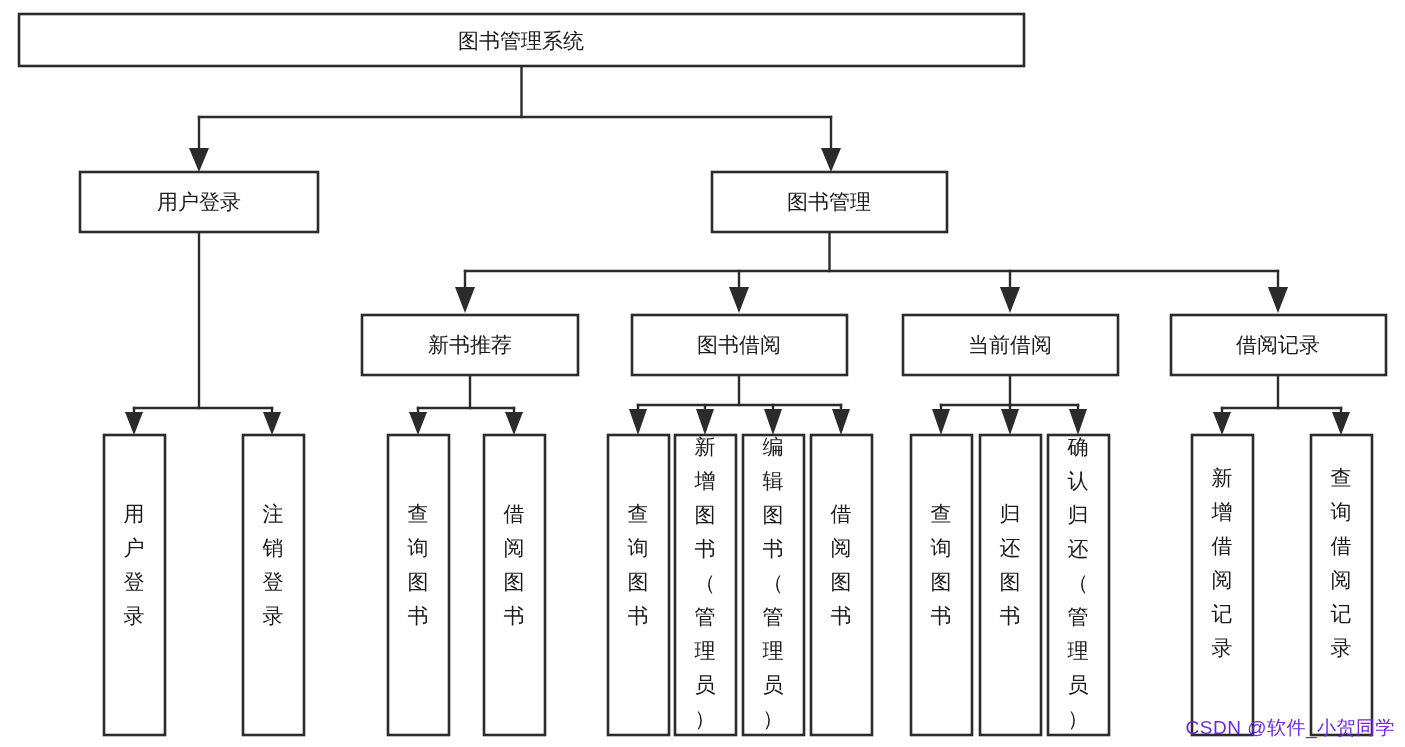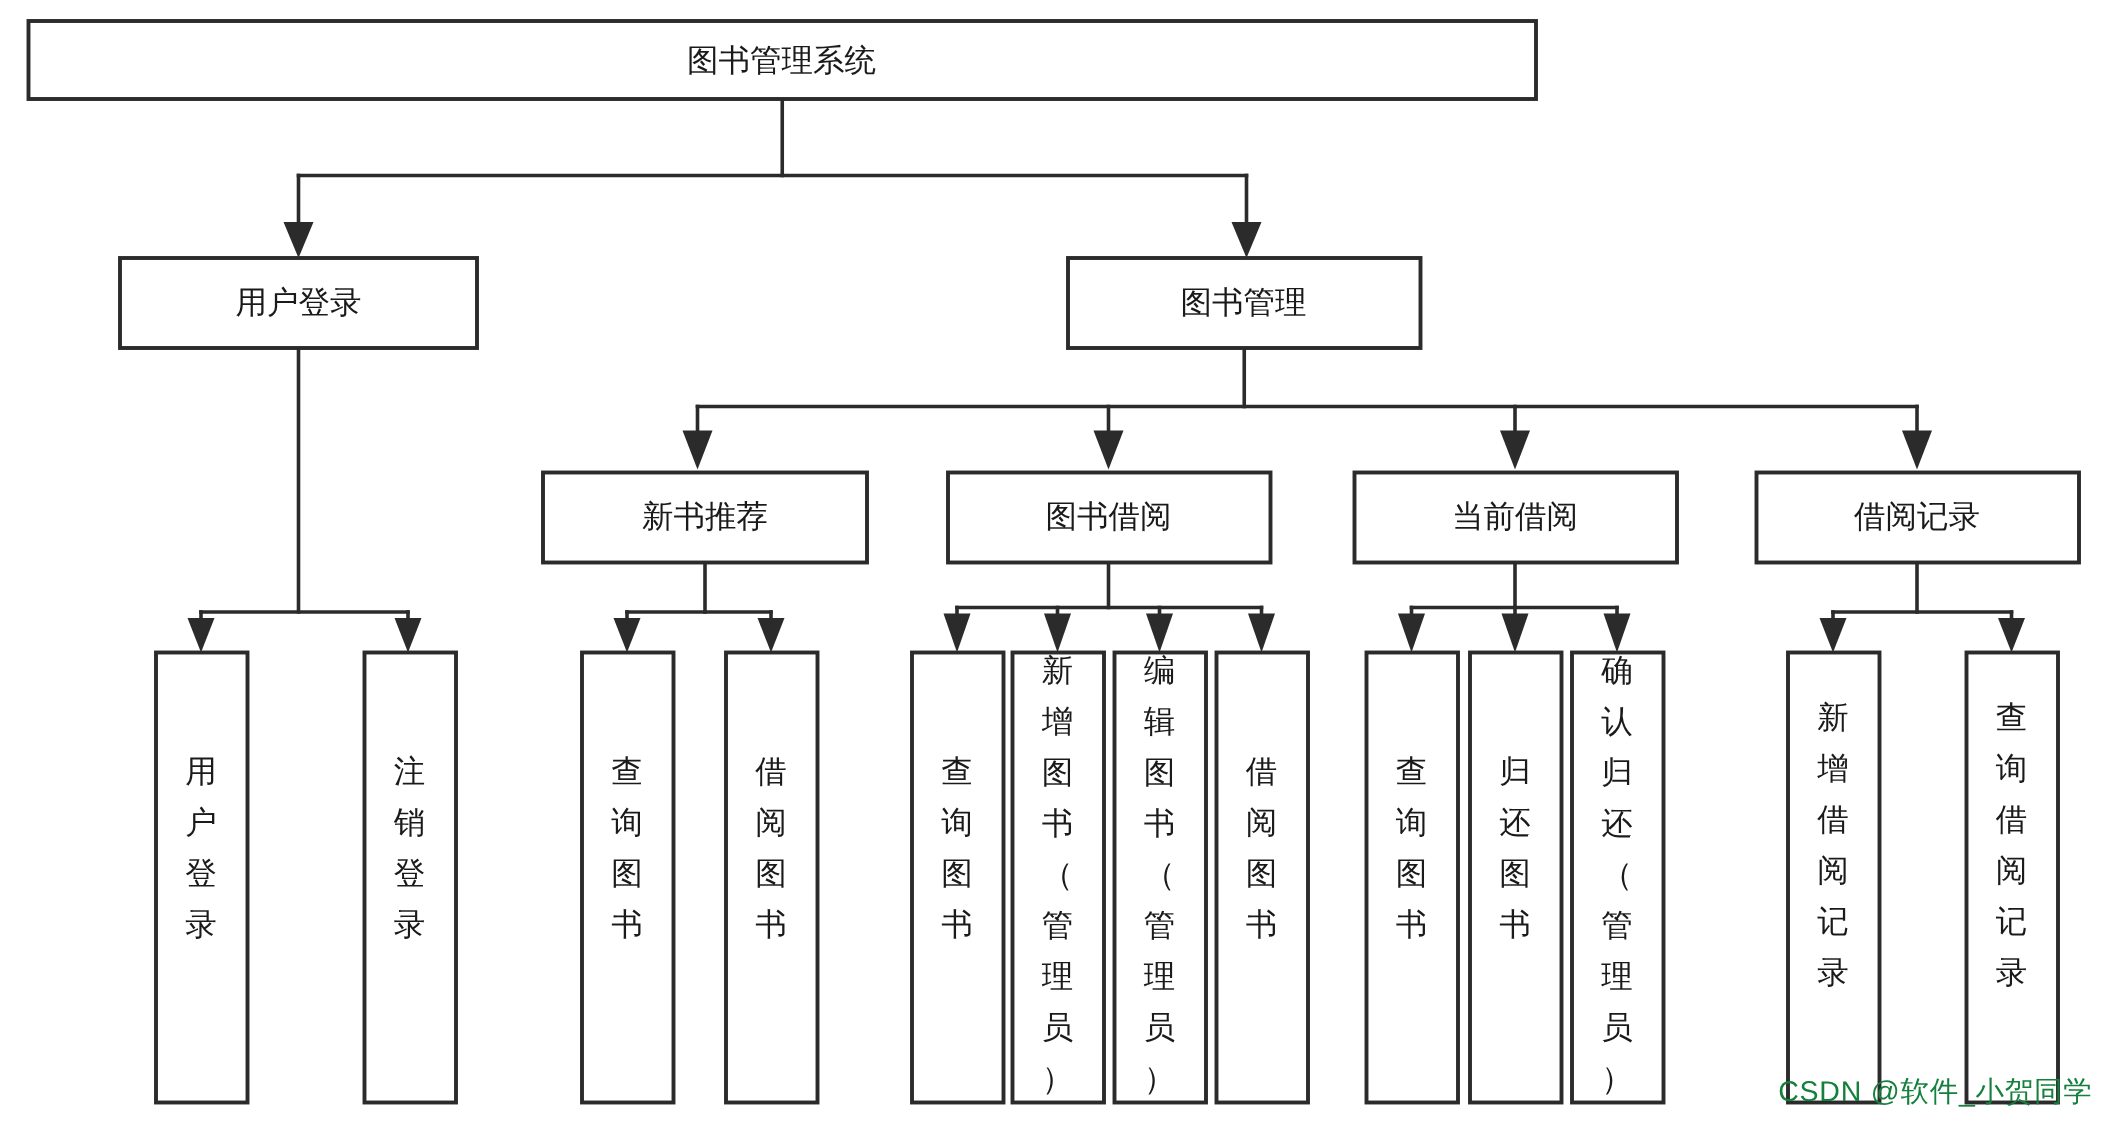--- a/index.html
+++ b/index.html
@@ -55,21 +55,21 @@
     font-size: 21px;
     fill: #1a1a1a;
     text-anchor: middle;
   }
   .watermark {
     position: absolute;
     right: 10px;
     bottom: 6px;
     font-family: "Liberation Sans", "DejaVu Sans", sans-serif;
     font-size: 19px;
-    color: #15803d;
+    color: #6d28d9;
     white-space: nowrap;
     letter-spacing: 0.5px;
     text-align: center;
   }
 </style>
 </head>
 <body>
 
 <div id="diagram-root">
 

